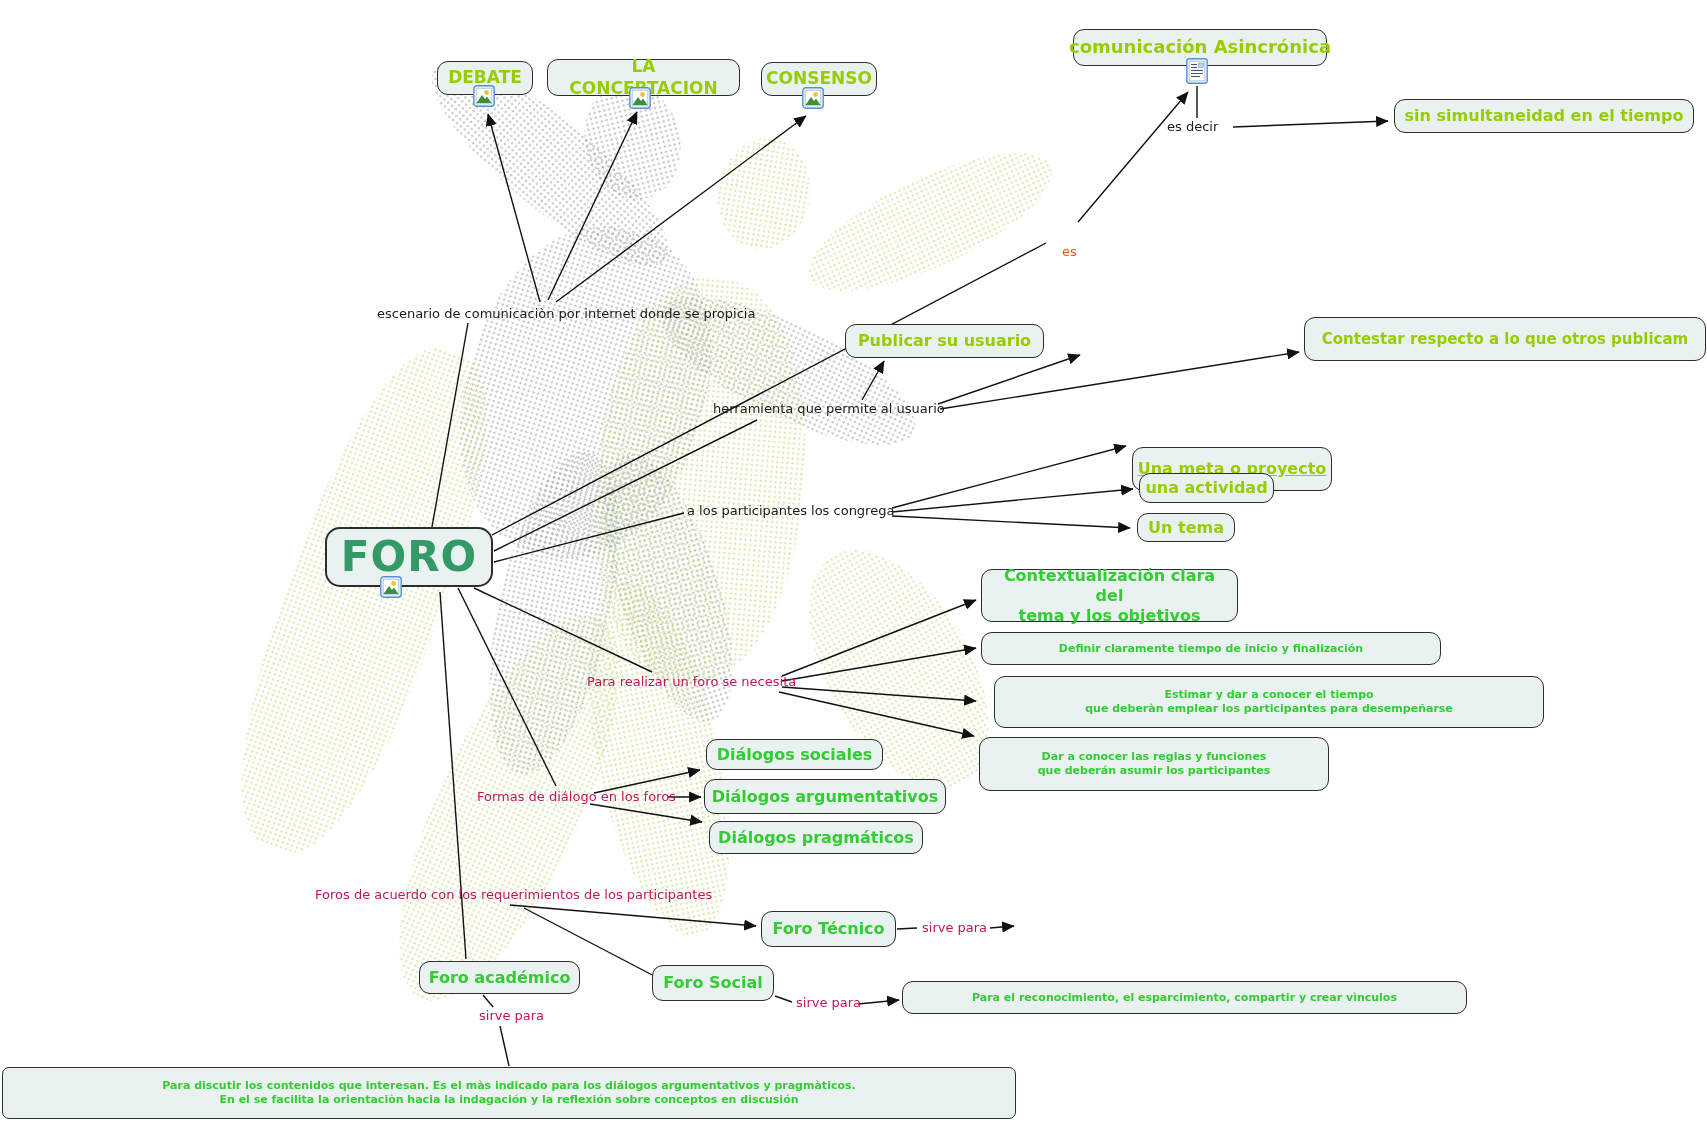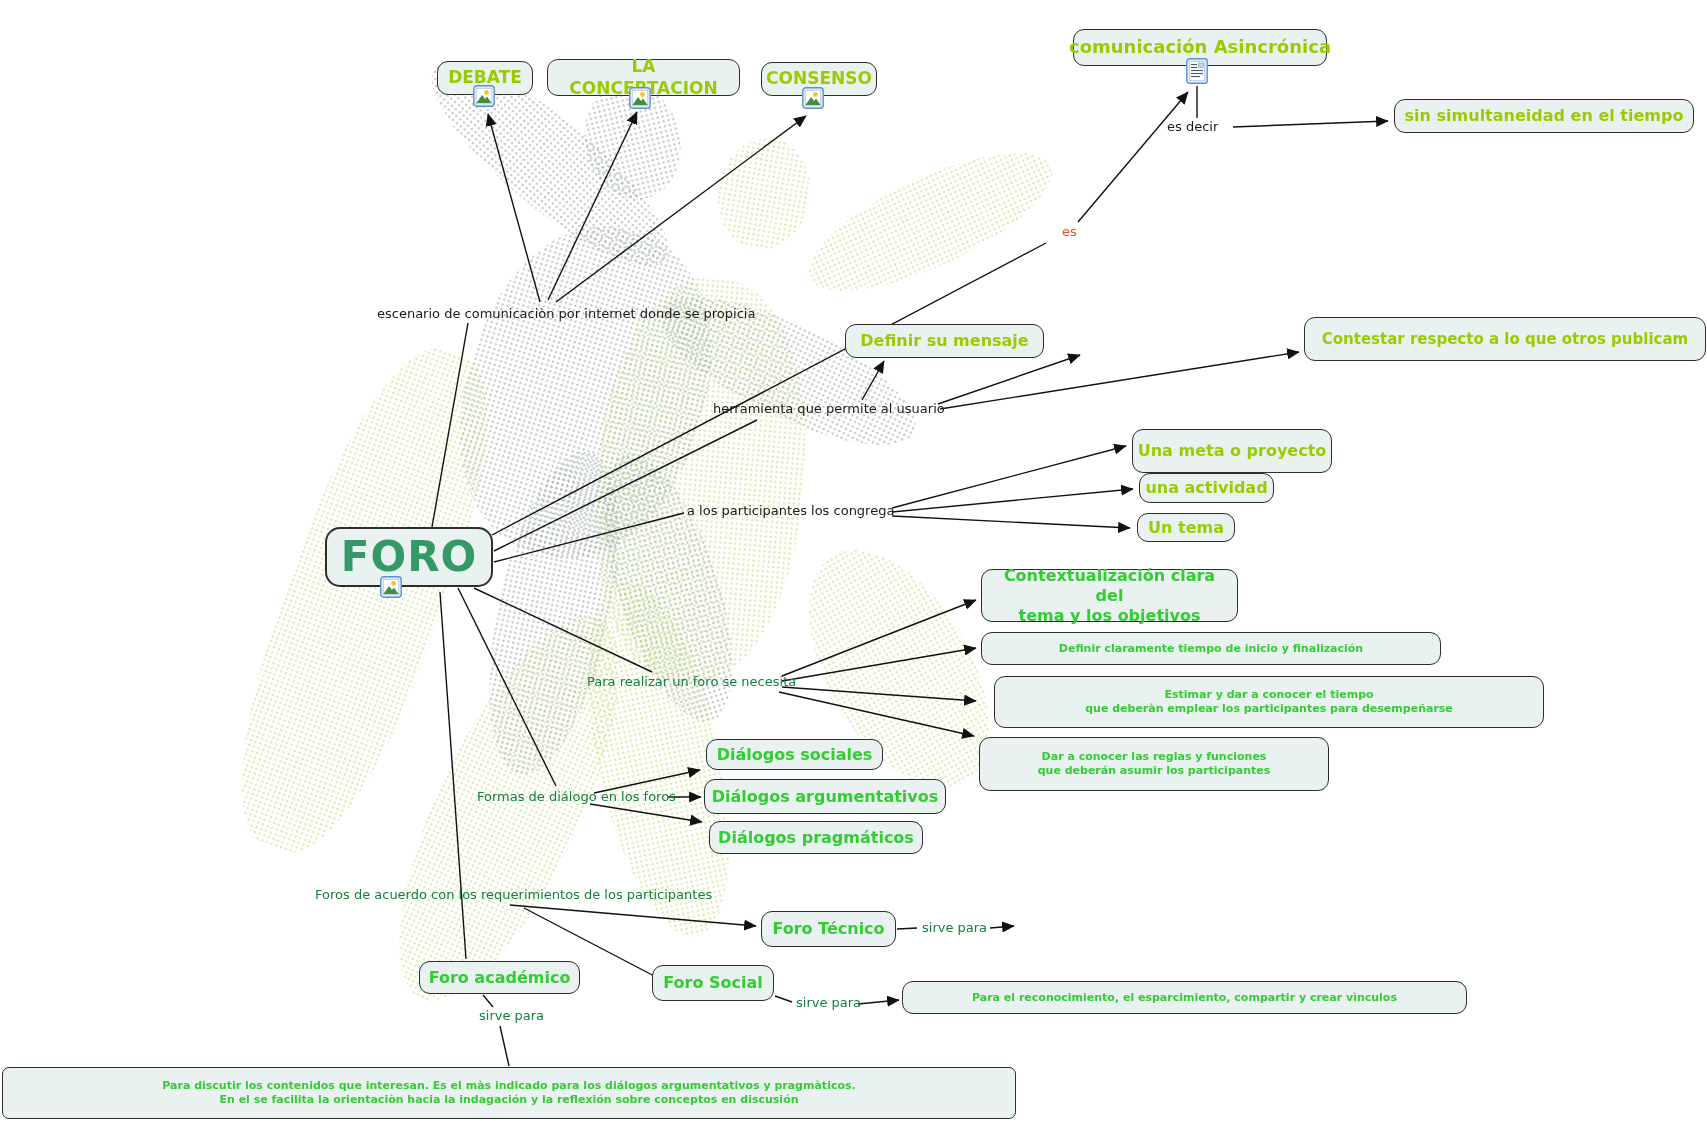--- a/index.html
+++ b/index.html
@@ -22,22 +22,22 @@
   }
   .yg{color:#99cc00;font-size:16px;}
   .yg.big{font-size:17px;}
   .bg-green{color:#33cc33;font-size:16px;}
   .bg-green.small{font-size:11px;}
   .nowrap{white-space:nowrap;}
   .foro-node{color:#339966;font-size:42px;letter-spacing:1px;border-width:2px;border-radius:15px;}
   
   .lbl{position:absolute;z-index:2;font-size:13px;white-space:nowrap;}
   .lbl-black{color:#1a1a1a;}
-  .lbl-orange{color:#15803d;}
-  .lbl-red{color:#e8541c;}
+  .lbl-orange{color:#be185d;}
+  .lbl-red{color:#e8541c;margin-top:20px;}
   
   .res-icon{position:absolute;z-index:3;display:block;}
 </style>
 </head>
 <body>
 
 <div id="canvas">
 
   <div>
     <div class="fig gray" style="left:400px;top:120px;width:300px;height:88px;transform:rotate(40deg);"></div>
@@ -99,23 +99,23 @@
       <line x1="483" y1="995" x2="493" y2="1007"></line>
       <line x1="500" y1="1026" x2="509" y2="1066"></line>
     </g>
   </svg>
 
   <div class="node yg big" style="left:437px;top:61px;width:96px;height:34px;">DEBATE</div>
   <div class="node yg big" style="left:547px;top:59px;width:193px;height:37px;">LA CONCERTACION</div>
   <div class="node yg big" style="left:761px;top:62px;width:116px;height:34px;">CONSENSO</div>
   <div class="node yg big nowrap" style="left:1073px;top:29px;width:254px;height:37px;font-size:18px;">comunicación Asincrónica</div>
   <div class="node yg nowrap" style="left:1394px;top:99px;width:300px;height:34px;">sin simultaneidad en el tiempo</div>
-  <div class="node yg nowrap" style="left:845px;top:324px;width:199px;height:34px;">Definir su mensaje</div>
+  <div class="node yg nowrap" style="left:845px;top:324px;width:199px;height:34px;">Publicar su usuario</div>
   <div class="node yg nowrap" style="left:1304px;top:317px;width:402px;height:44px;font-size:15px;">Contestar respecto a lo que otros publicam</div>
-  <div class="node yg nowrap" style="left:1132px;top:429px;width:200px;height:44px;">Una meta o proyecto</div>
+  <div class="node yg nowrap" style="left:1132px;top:447px;width:200px;height:44px;text-decoration:underline;">Una meta o proyecto</div>
   <div class="node yg nowrap" style="left:1139px;top:473px;width:135px;height:30px;">una actividad</div>
   <div class="node yg nowrap" style="left:1137px;top:513px;width:98px;height:29px;">Un tema</div>
 
   <div class="node foro-node" style="left:325px;top:527px;width:168px;height:60px;">FORO</div>
 
   <div class="node bg-green" style="left:981px;top:569px;width:257px;height:53px;">Contextualización clara del
 tema y los objetivos</div>
   <div class="node bg-green small nowrap" style="left:981px;top:632px;width:460px;height:33px;">Definir claramente tiempo de inicio y finalización</div>
   <div class="node bg-green small" style="left:994px;top:676px;width:550px;height:52px;">Estimar y dar a conocer el tiempo
 que deberàn emplear los participantes para desempeñarse</div>

